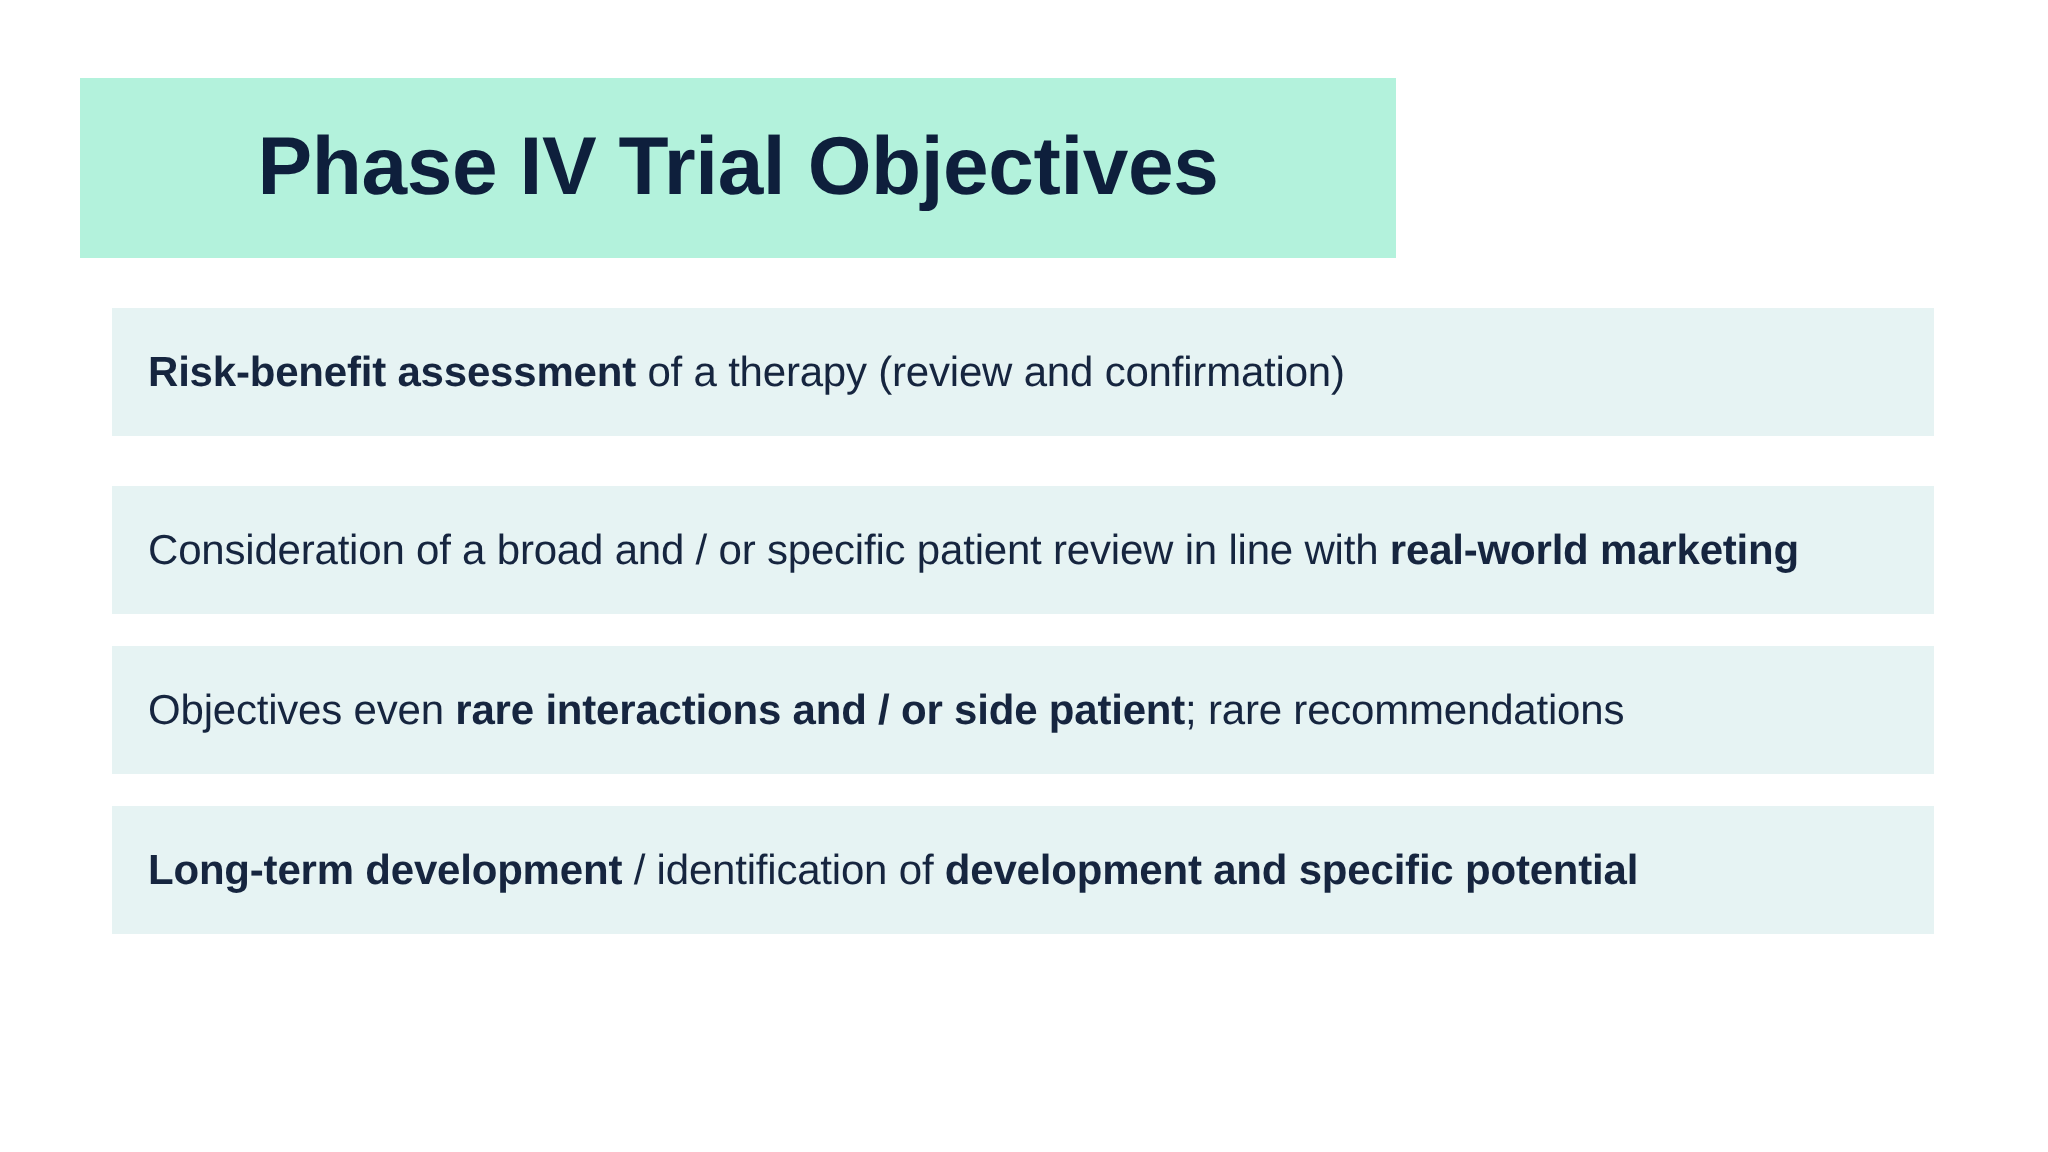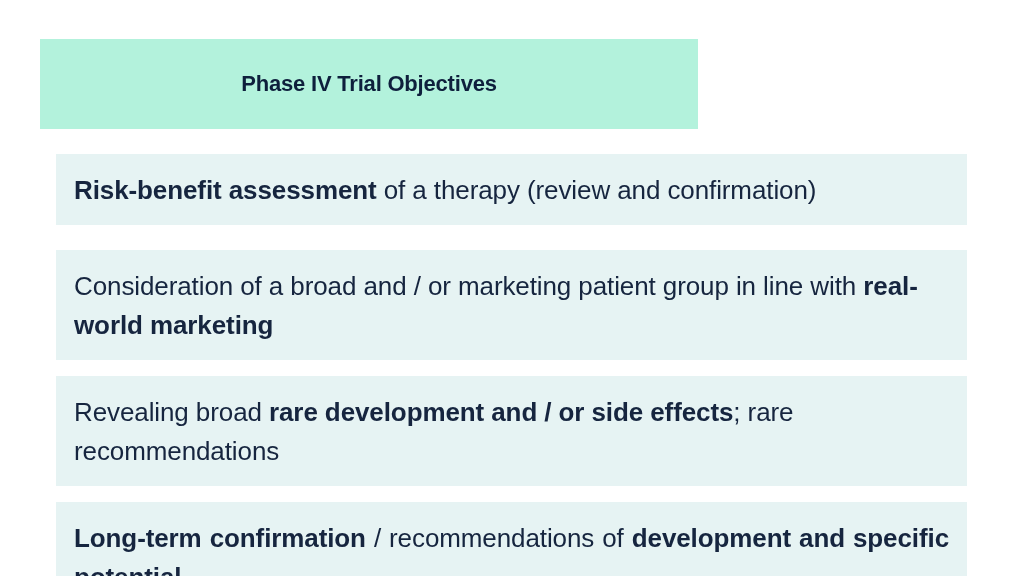--- a/index.html
+++ b/index.html
@@ -28,21 +28,21 @@
     left: 40px;
     top: 39px;
     width: 658px;
     height: 90px;
     background: #b3f2dc;
     display: flex;
     align-items: center;
     justify-content: center;
   }
   .title-text {
-    font-size: 22px;
+    font-size: 41px;
     font-weight: bold;
     color: #0e1f3c;
     letter-spacing: -0.2px;
     line-height: 1.1;
     text-align: center;
     white-space: nowrap;
   }
 
   
   .rows {
@@ -50,21 +50,21 @@
     left: 56px;
     top: 154px;
     width: 911px;
   }
 
   .row {
     background: #e6f3f3;
     color: #16253f;
     box-sizing: border-box;
     padding: 17px 18px 16px 18px;
-    font-size: 26px;
+    font-size: 21px;
     line-height: 1.48;
     letter-spacing: -0.1px;
   }
   .row.gap-lg { margin-top: 25px; }
   .row.gap-sm { margin-top: 16px; }
   .row.justify { text-align: justify; }
   .row.justify .line-inner { text-align-last: justify; }
 
   .row b { font-weight: bold; }
   .row .reg { font-weight: normal; }
@@ -81,30 +81,30 @@
   <div class="rows">
 
     <div class="row">
       <span class="line-inner">
         <b>Risk-benefit assessment</b><span class="reg"> of a therapy (review and confirmation)</span>
       </span>
     </div>
 
     <div class="row gap-lg">
       <span class="line-inner">
-        <span class="reg">Consideration of a broad and / or marketing patient group in line with </span><b>real-world marketing</b>
+        <span class="reg">Consideration of a broad and / or specific patient review in line with </span><b>real-world marketing</b>
       </span>
     </div>
 
     <div class="row gap-sm">
       <span class="line-inner">
-        <span class="reg">Revealing broad </span><b>rare development and / or side effects</b><span class="reg">; rare recommendations</span>
+        <span class="reg">Objectives even </span><b>rare interactions and / or side patient</b><span class="reg">; rare recommendations</span>
       </span>
     </div>
 
     <div class="row gap-sm justify">
       <span class="line-inner">
-        <b>Long-term confirmation</b><span class="reg"> / recommendations of </span><b>development and specific potential</b>
+        <b>Long-term development</b><span class="reg"> / identification of </span><b>development and specific potential</b>
       </span>
     </div>
 
   </div>
 </div>
 
 </body></html>

